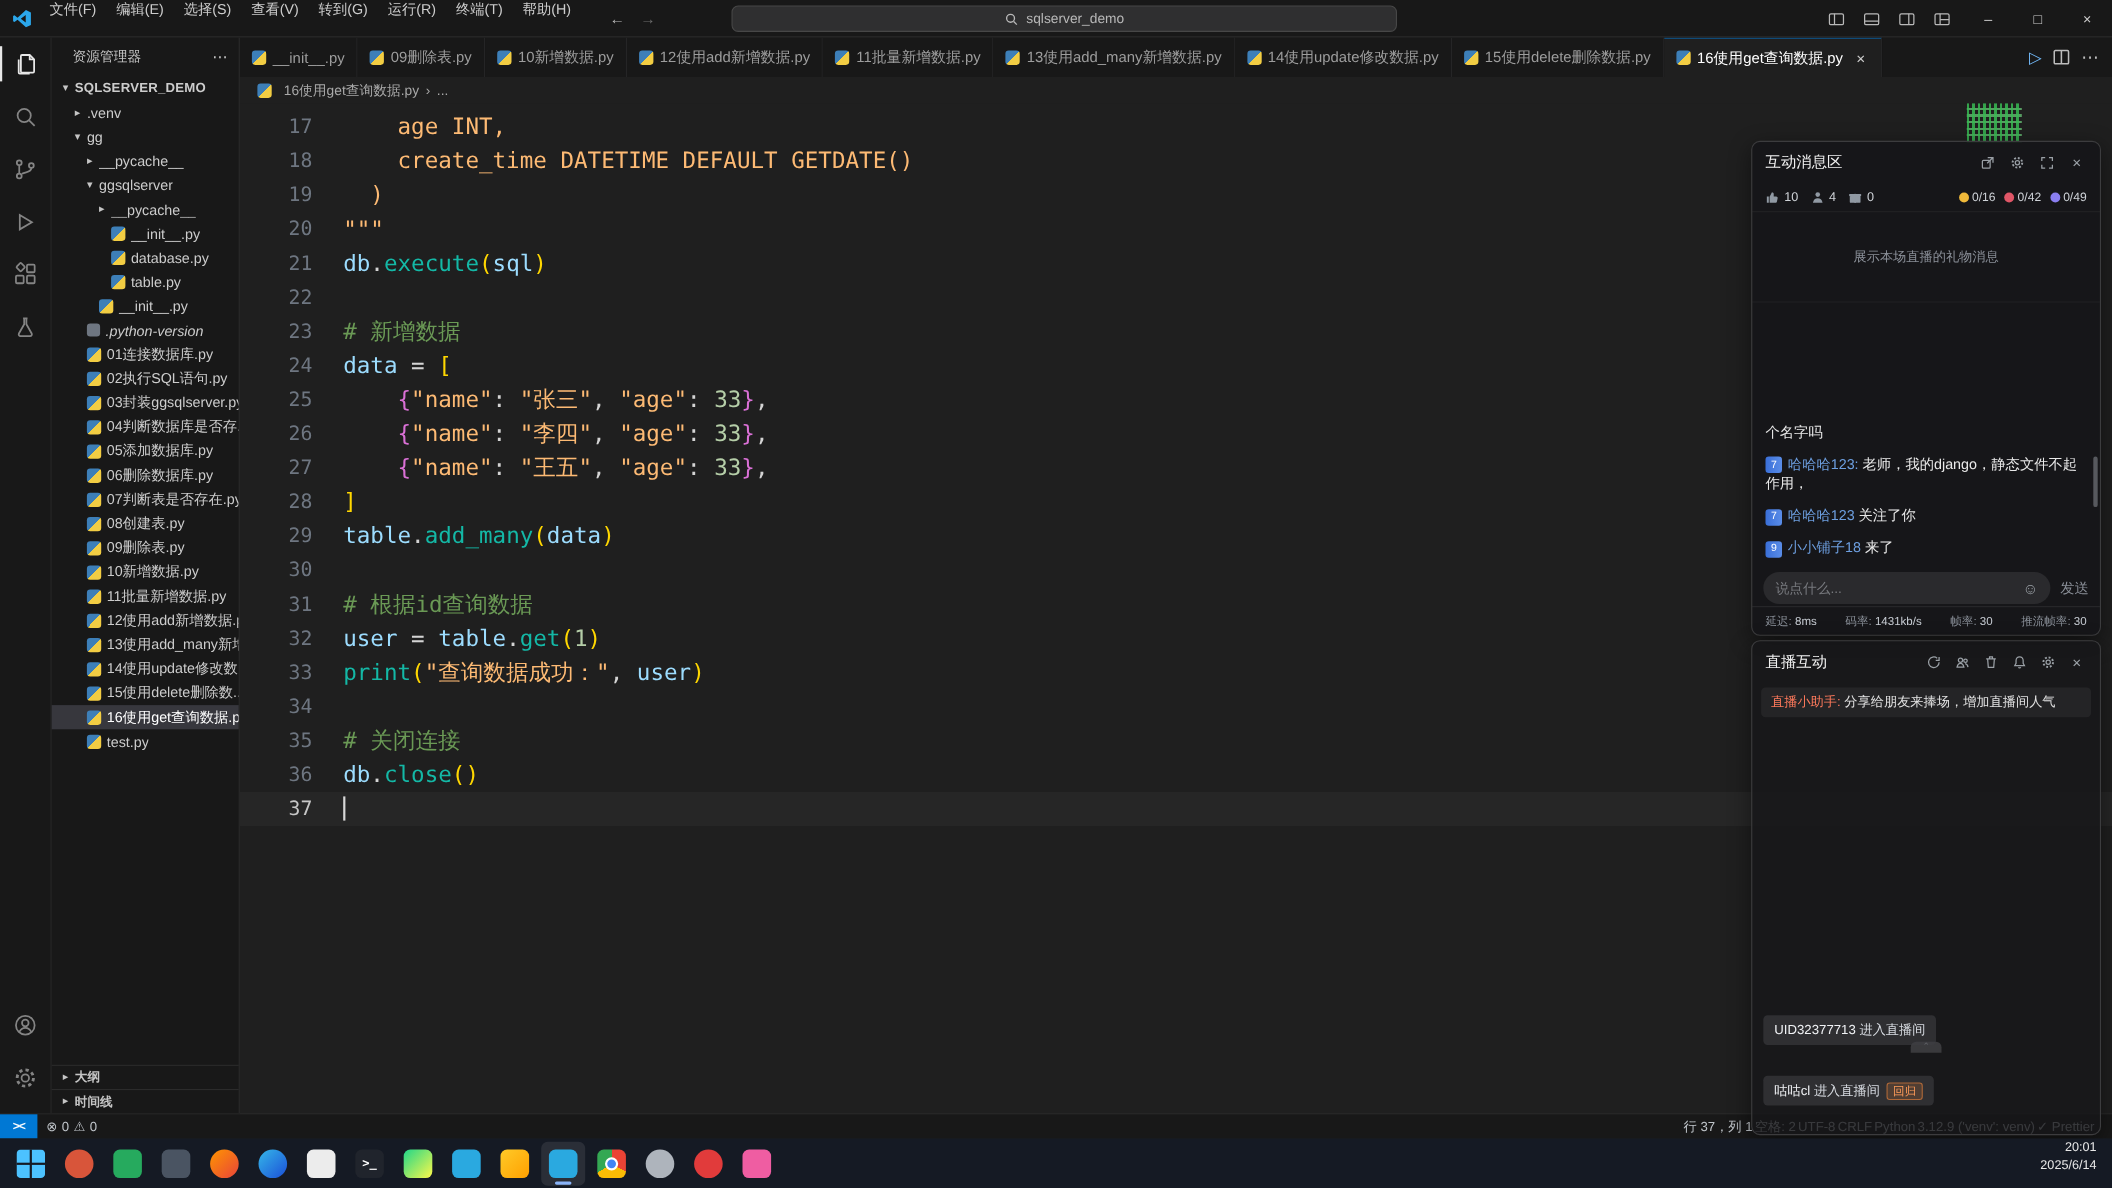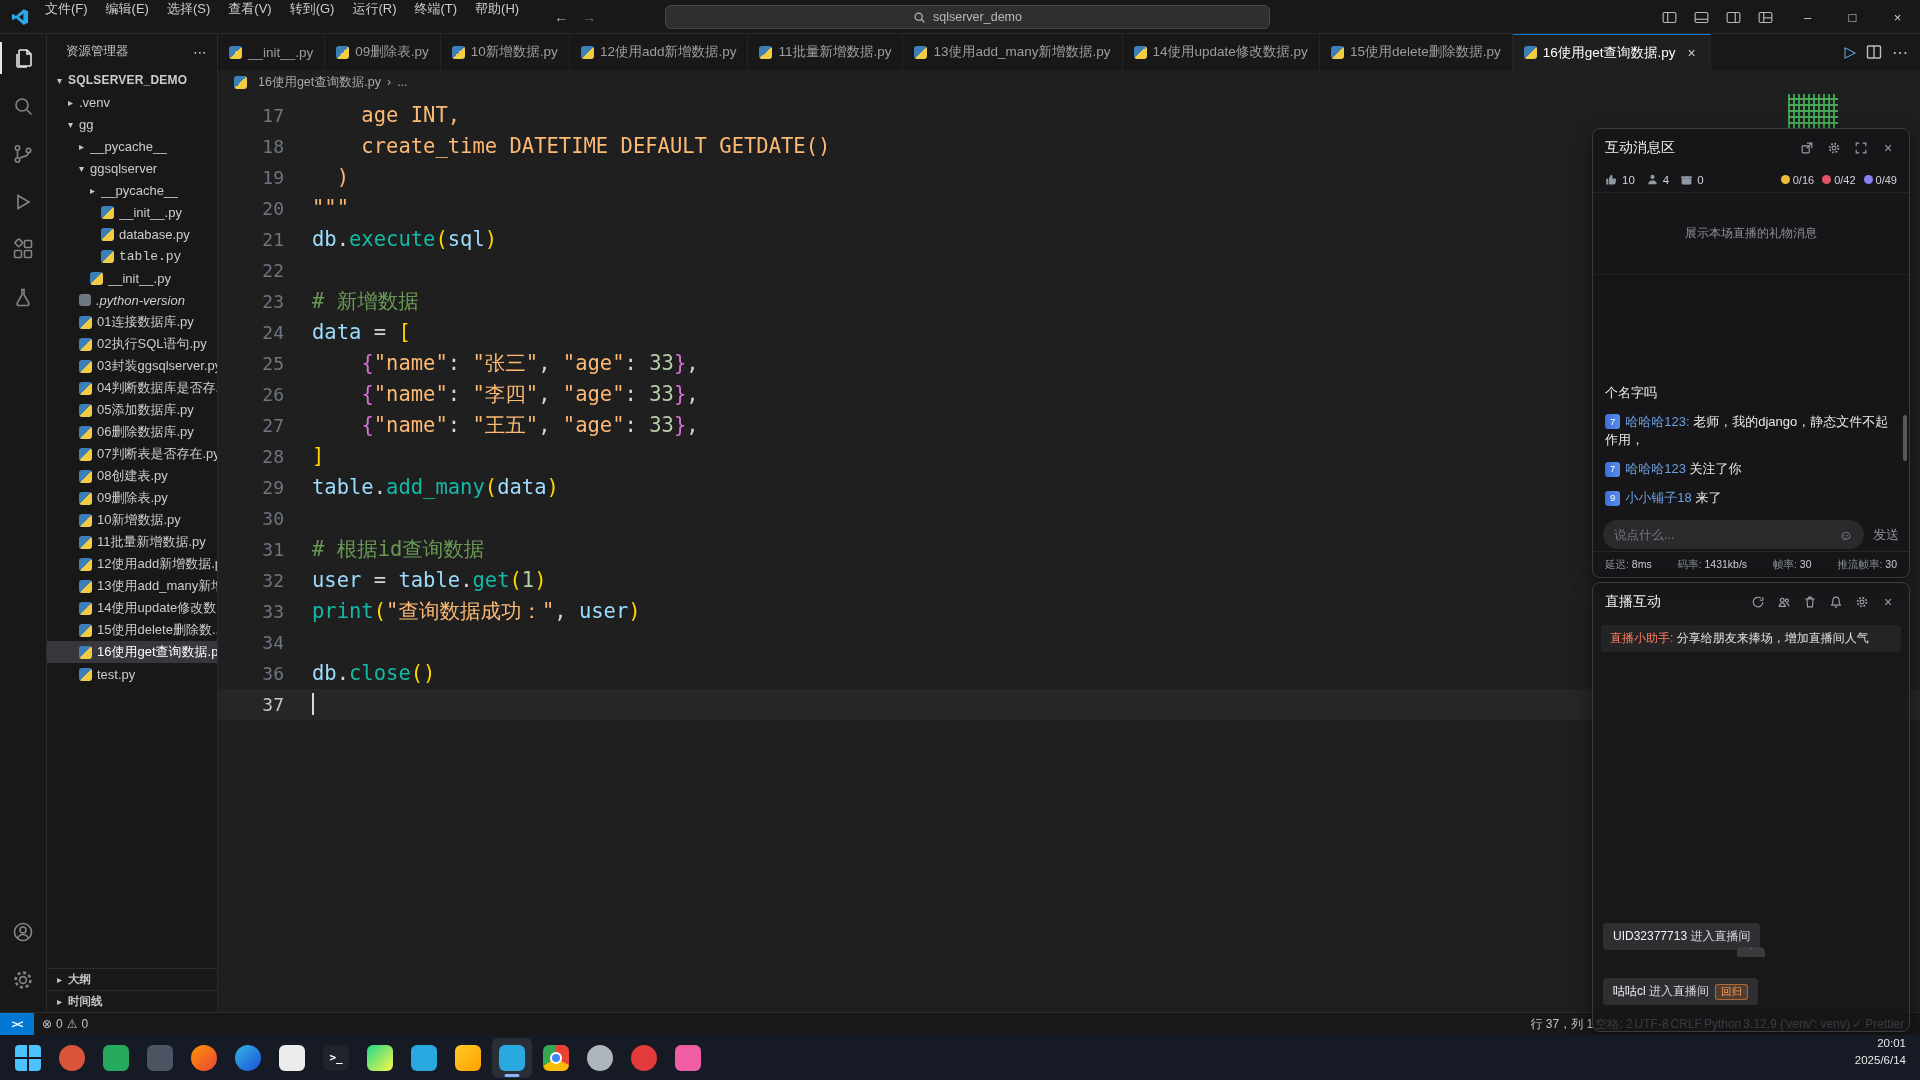--- a/index.html
+++ b/index.html
@@ -283,21 +283,21 @@
         <div class="tree-row" style="padding-left: 39px;">
           <span class="chev"></span>
           <span class="pyicon"></span>
           <span class="tree-label">__init__.py</span>
         </div>
         <div class="tree-row" style="padding-left: 39px;">
           <span class="chev"></span>
           <span class="pyicon"></span>
           <span class="tree-label">database.py</span>
         </div>
-        <div class="tree-row" style="padding-left: 39px; font-family: Liberation Mono, monospace;">
+        <div class="tree-row" style="padding-left: 39px;">
           <span class="chev"></span>
           <span class="pyicon"></span>
           <span class="tree-label">table.py</span>
         </div>
         <div class="tree-row" style="padding-left: 28px;">
           <span class="chev"></span>
           <span class="pyicon"></span>
           <span class="tree-label">__init__.py</span>
         </div>
         <div class="tree-row" style="padding-left: 17px; font-style: italic;">
@@ -474,20 +474,21 @@
       <div class="code-line"><span class="ln">25</span><span class="lcontent"><span class="tok-pun">    </span><span class="tok-br2">{</span><span class="tok-str">"name"</span><span class="tok-pun">: </span><span class="tok-str">"张三"</span><span class="tok-pun">, </span><span class="tok-str">"age"</span><span class="tok-pun">: </span><span class="tok-num">33</span><span class="tok-br2">}</span><span class="tok-pun">,</span></span></div>
       <div class="code-line"><span class="ln">26</span><span class="lcontent"><span class="tok-pun">    </span><span class="tok-br2">{</span><span class="tok-str">"name"</span><span class="tok-pun">: </span><span class="tok-str">"李四"</span><span class="tok-pun">, </span><span class="tok-str">"age"</span><span class="tok-pun">: </span><span class="tok-num">33</span><span class="tok-br2">}</span><span class="tok-pun">,</span></span></div>
       <div class="code-line"><span class="ln">27</span><span class="lcontent"><span class="tok-pun">    </span><span class="tok-br2">{</span><span class="tok-str">"name"</span><span class="tok-pun">: </span><span class="tok-str">"王五"</span><span class="tok-pun">, </span><span class="tok-str">"age"</span><span class="tok-pun">: </span><span class="tok-num">33</span><span class="tok-br2">}</span><span class="tok-pun">,</span></span></div>
       <div class="code-line"><span class="ln">28</span><span class="lcontent"><span class="tok-br1">]</span></span></div>
       <div class="code-line"><span class="ln">29</span><span class="lcontent"><span class="tok-var">table</span><span class="tok-pun">.</span><span class="tok-fn">add_many</span><span class="tok-br1">(</span><span class="tok-var">data</span><span class="tok-br1">)</span></span></div>
       <div class="code-line"><span class="ln">30</span><span class="lcontent"></span></div>
       <div class="code-line"><span class="ln">31</span><span class="lcontent"><span class="tok-cmt"># 根据id查询数据</span></span></div>
       <div class="code-line"><span class="ln">32</span><span class="lcontent"><span class="tok-var">user</span><span class="tok-pun"> = </span><span class="tok-var">table</span><span class="tok-pun">.</span><span class="tok-fn">get</span><span class="tok-br1">(</span><span class="tok-num">1</span><span class="tok-br1">)</span></span></div>
       <div class="code-line"><span class="ln">33</span><span class="lcontent"><span class="tok-fn">print</span><span class="tok-br1">(</span><span class="tok-str">"查询数据成功："</span><span class="tok-pun">, </span><span class="tok-var">user</span><span class="tok-br1">)</span></span></div>
       <div class="code-line"><span class="ln">34</span><span class="lcontent"></span></div>
+      <div class="code-line"><span class="ln">35</span><span class="lcontent"><span class="tok-cmt"># 关闭连接</span></span></div>
       <div class="code-line"><span class="ln">36</span><span class="lcontent"><span class="tok-var">db</span><span class="tok-pun">.</span><span class="tok-fn">close</span><span class="tok-br1">()</span></span></div>
       <div class="code-line cur"><span class="ln">37</span><span class="lcontent"><span class="cursor"></span></span></div>
     </div>
 
   <div class="glitch"></div>
 
   <div class="statusbar">
     <div class="sb-remote">&gt;&lt;</div>
     <div class="sb-left">
       <span class="sb-ic">⊗</span>

